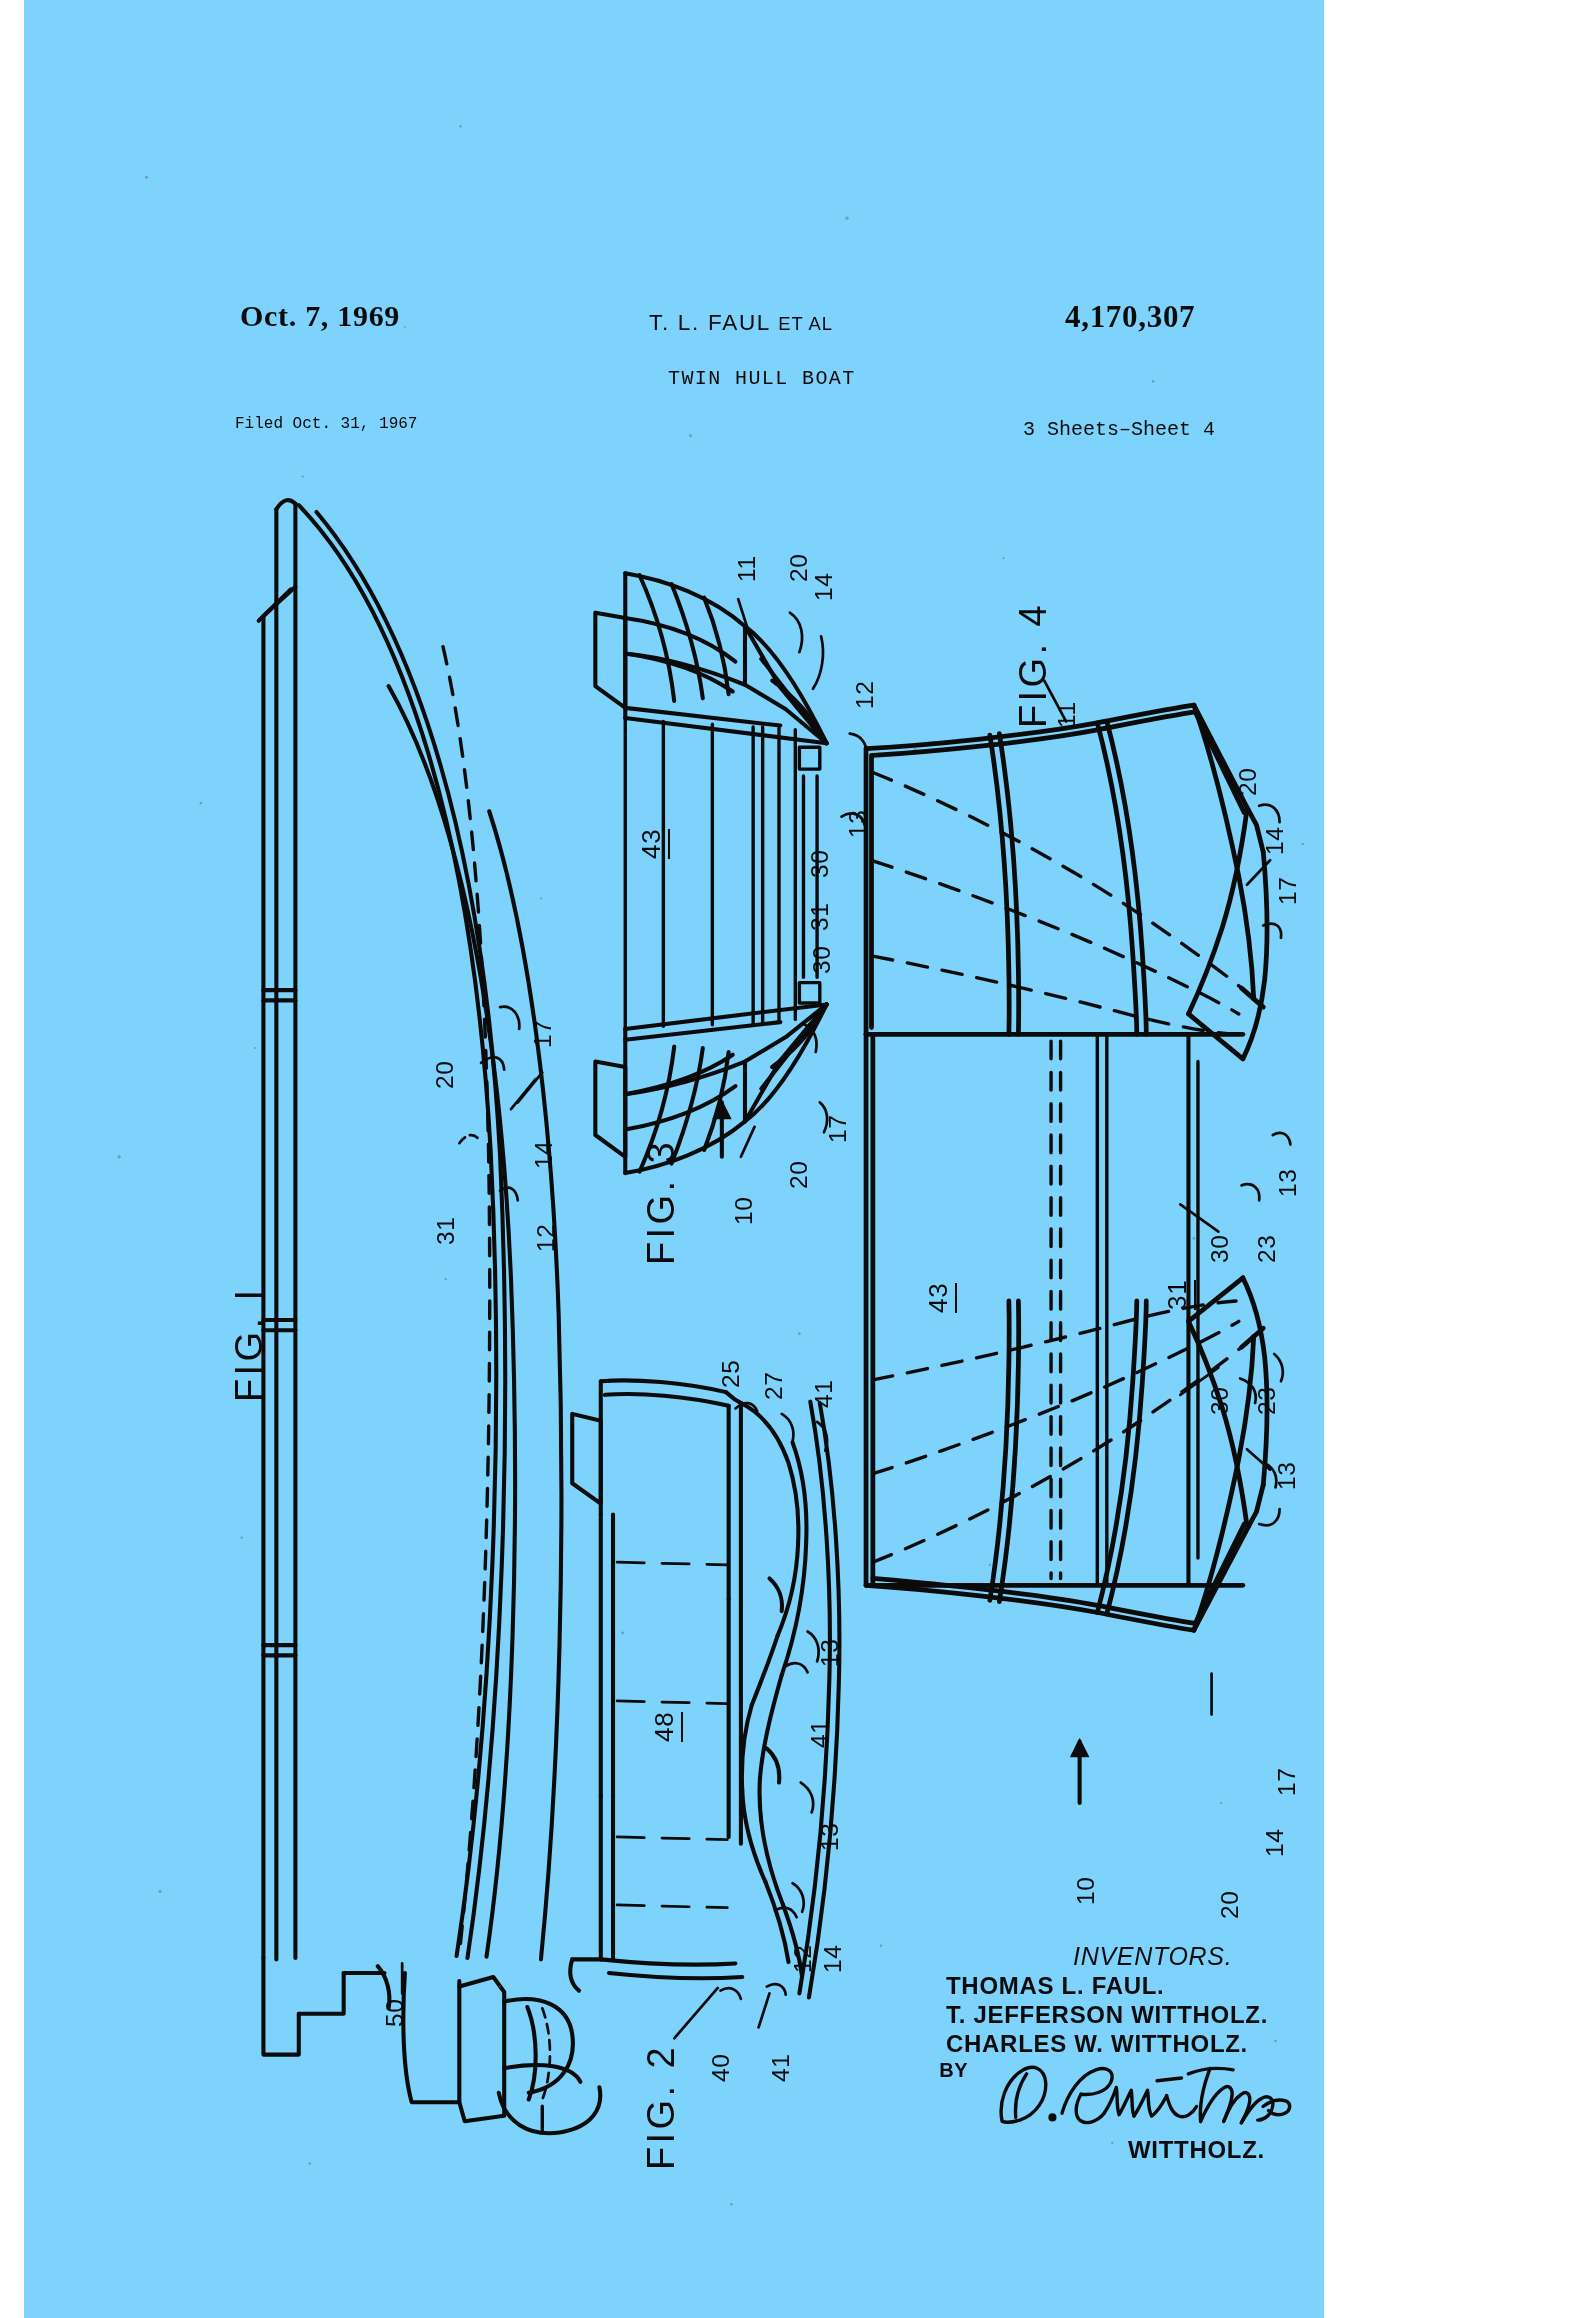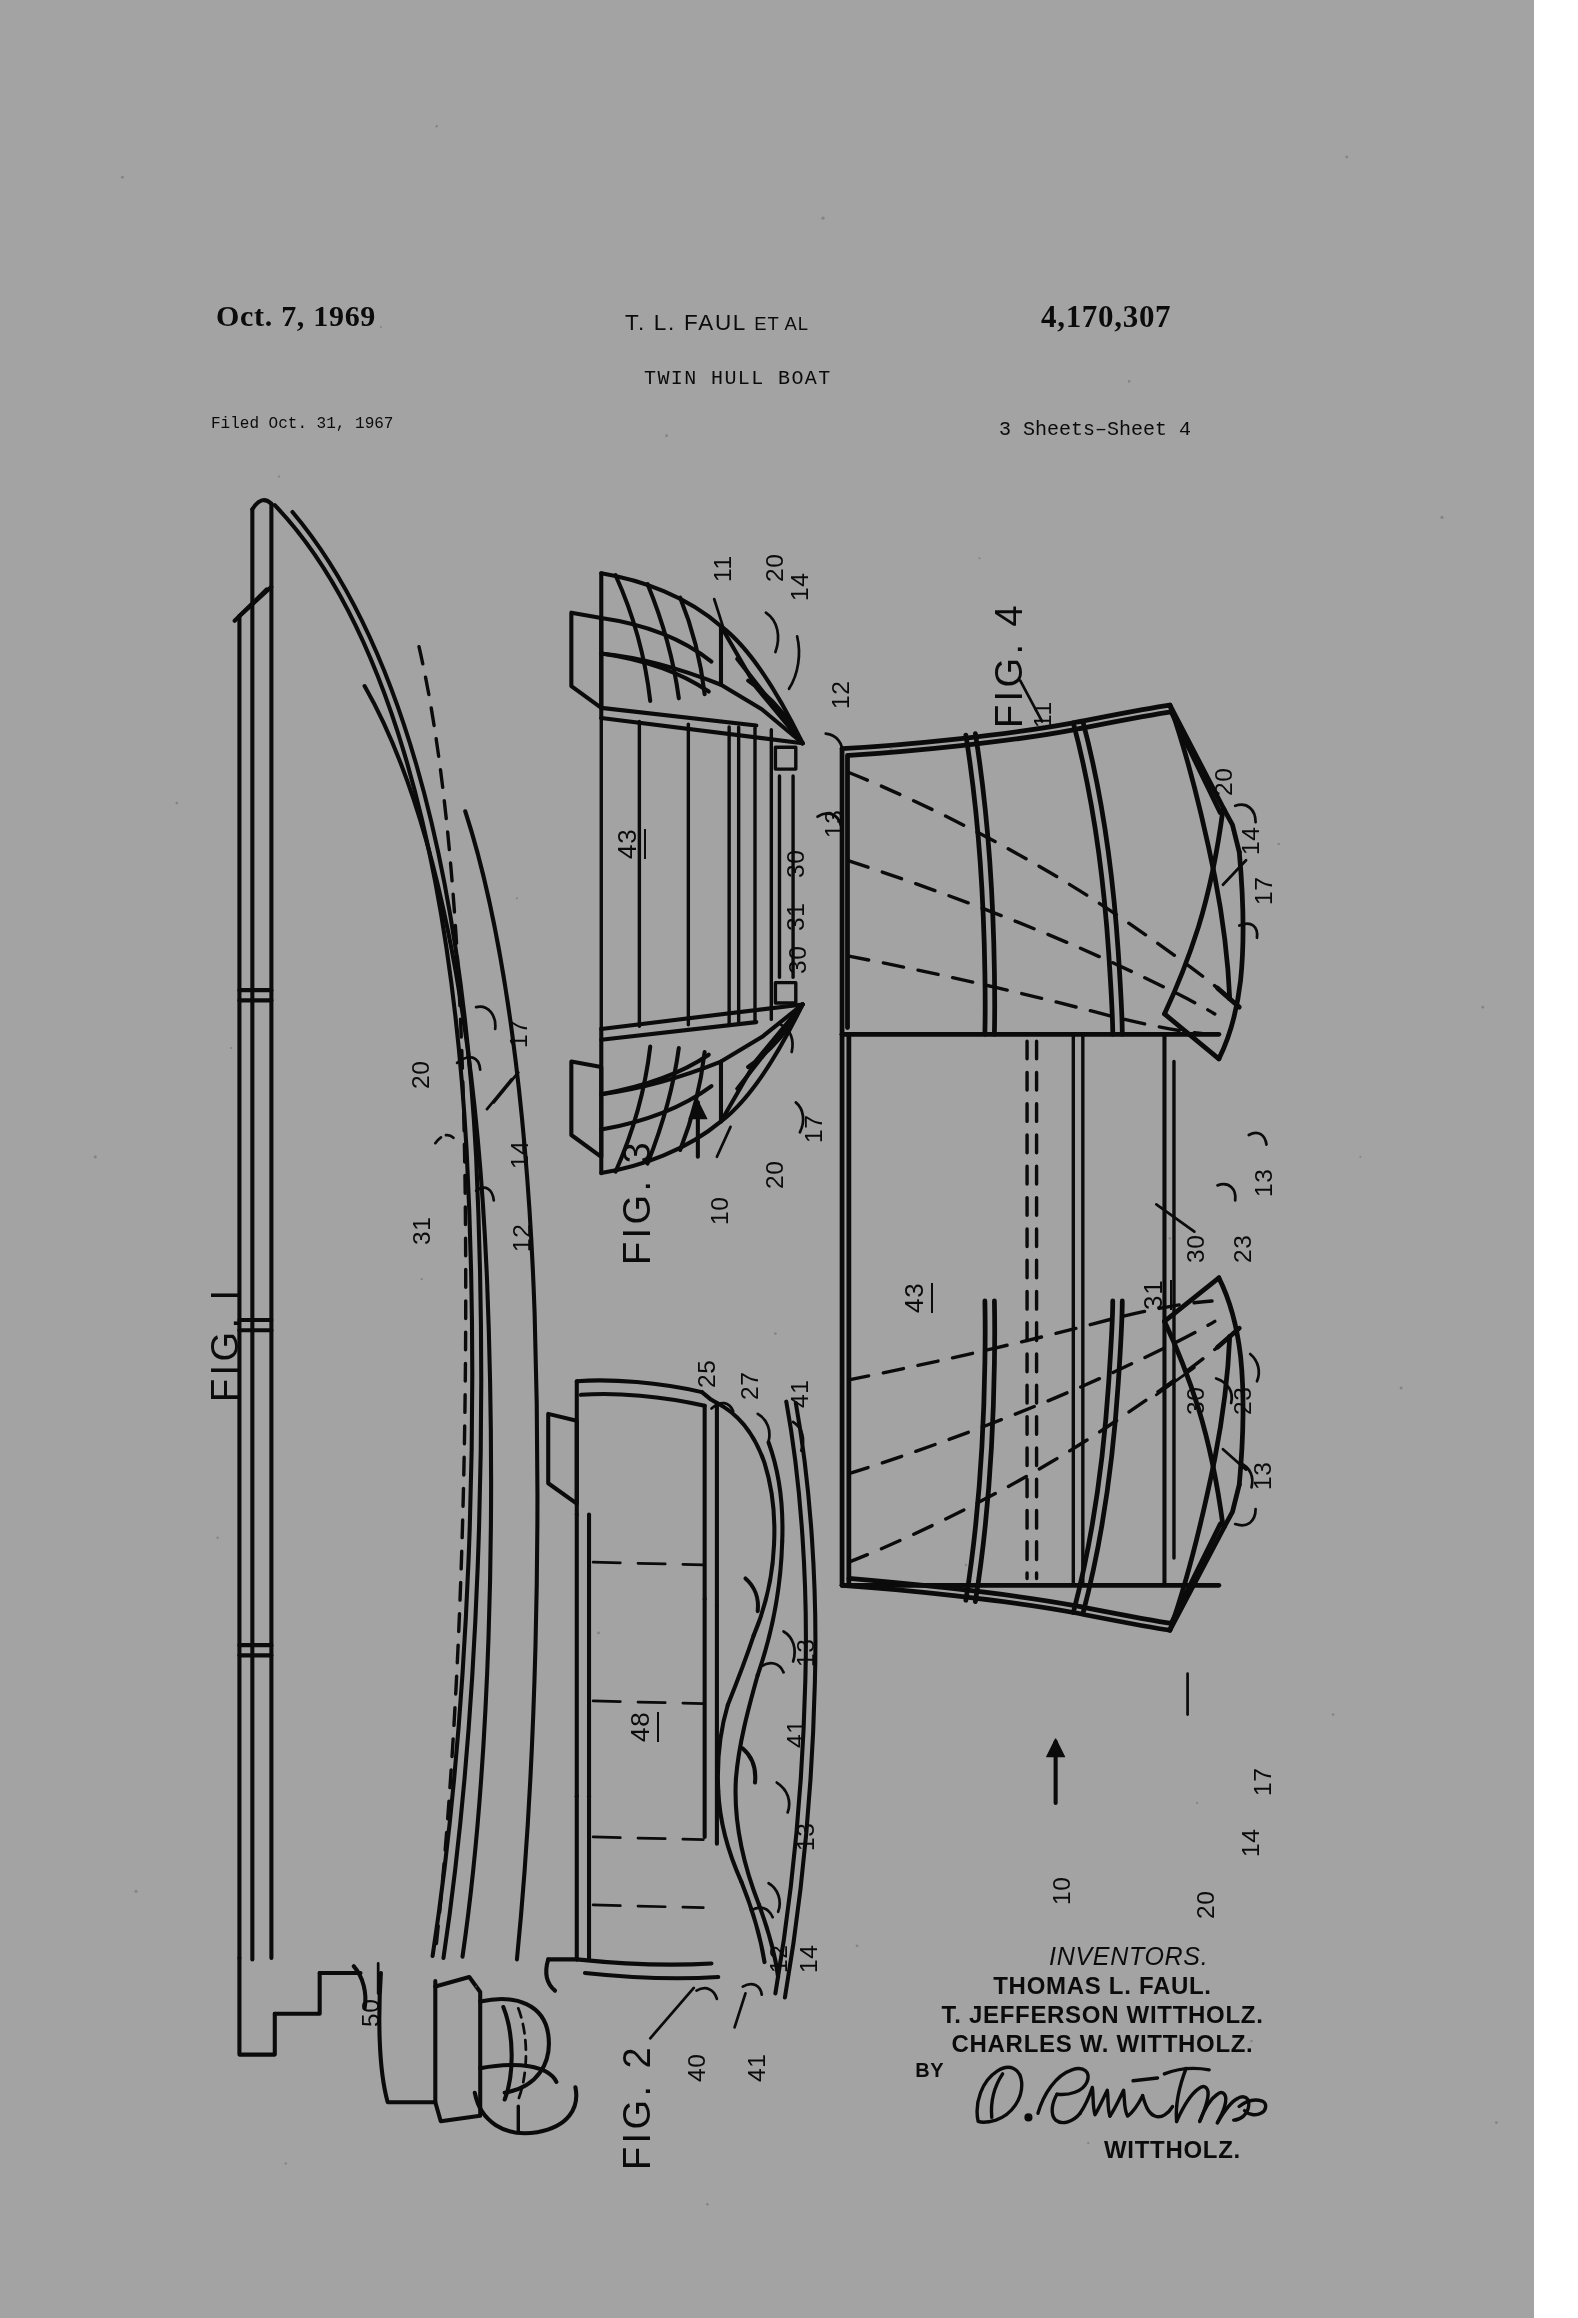--- a/index.html
+++ b/index.html
@@ -5,24 +5,25 @@
   html, body {
     margin: 0;
     padding: 0;
     background: #ffffff;
   }
   body {
     font-family: "Liberation Serif", serif;
   }
   #page {
     position: relative;
-    width: 1534px;
+    width: 1300px;
     height: 2319px;
-    background: #a3a3a3;
+    background: #7dd3fc;
     overflow: hidden;
+    margin-left: 24px;
   }
 
   
   #speckle {
     position: absolute;
     inset: 0;
     pointer-events: none;
     opacity: .5;
   }
 
@@ -138,21 +139,21 @@
     font-size: 25px;
     letter-spacing: 0.7px;
     margin-left: 127px;
   }
   .inv-name {
     font-family: "Liberation Sans", sans-serif;
     font-weight: bold;
     font-size: 24px;
     letter-spacing: 0.7px;
     line-height: 29px;
-    text-align: center;
+    text-align: left;
     width: 361px;
   }
   .inv-by {
     font-family: "Liberation Sans", sans-serif;
     font-weight: bold;
     font-size: 20px;
     letter-spacing: 0.7px;
     position: absolute;
     left: -6.8px;
     top: 117px;

